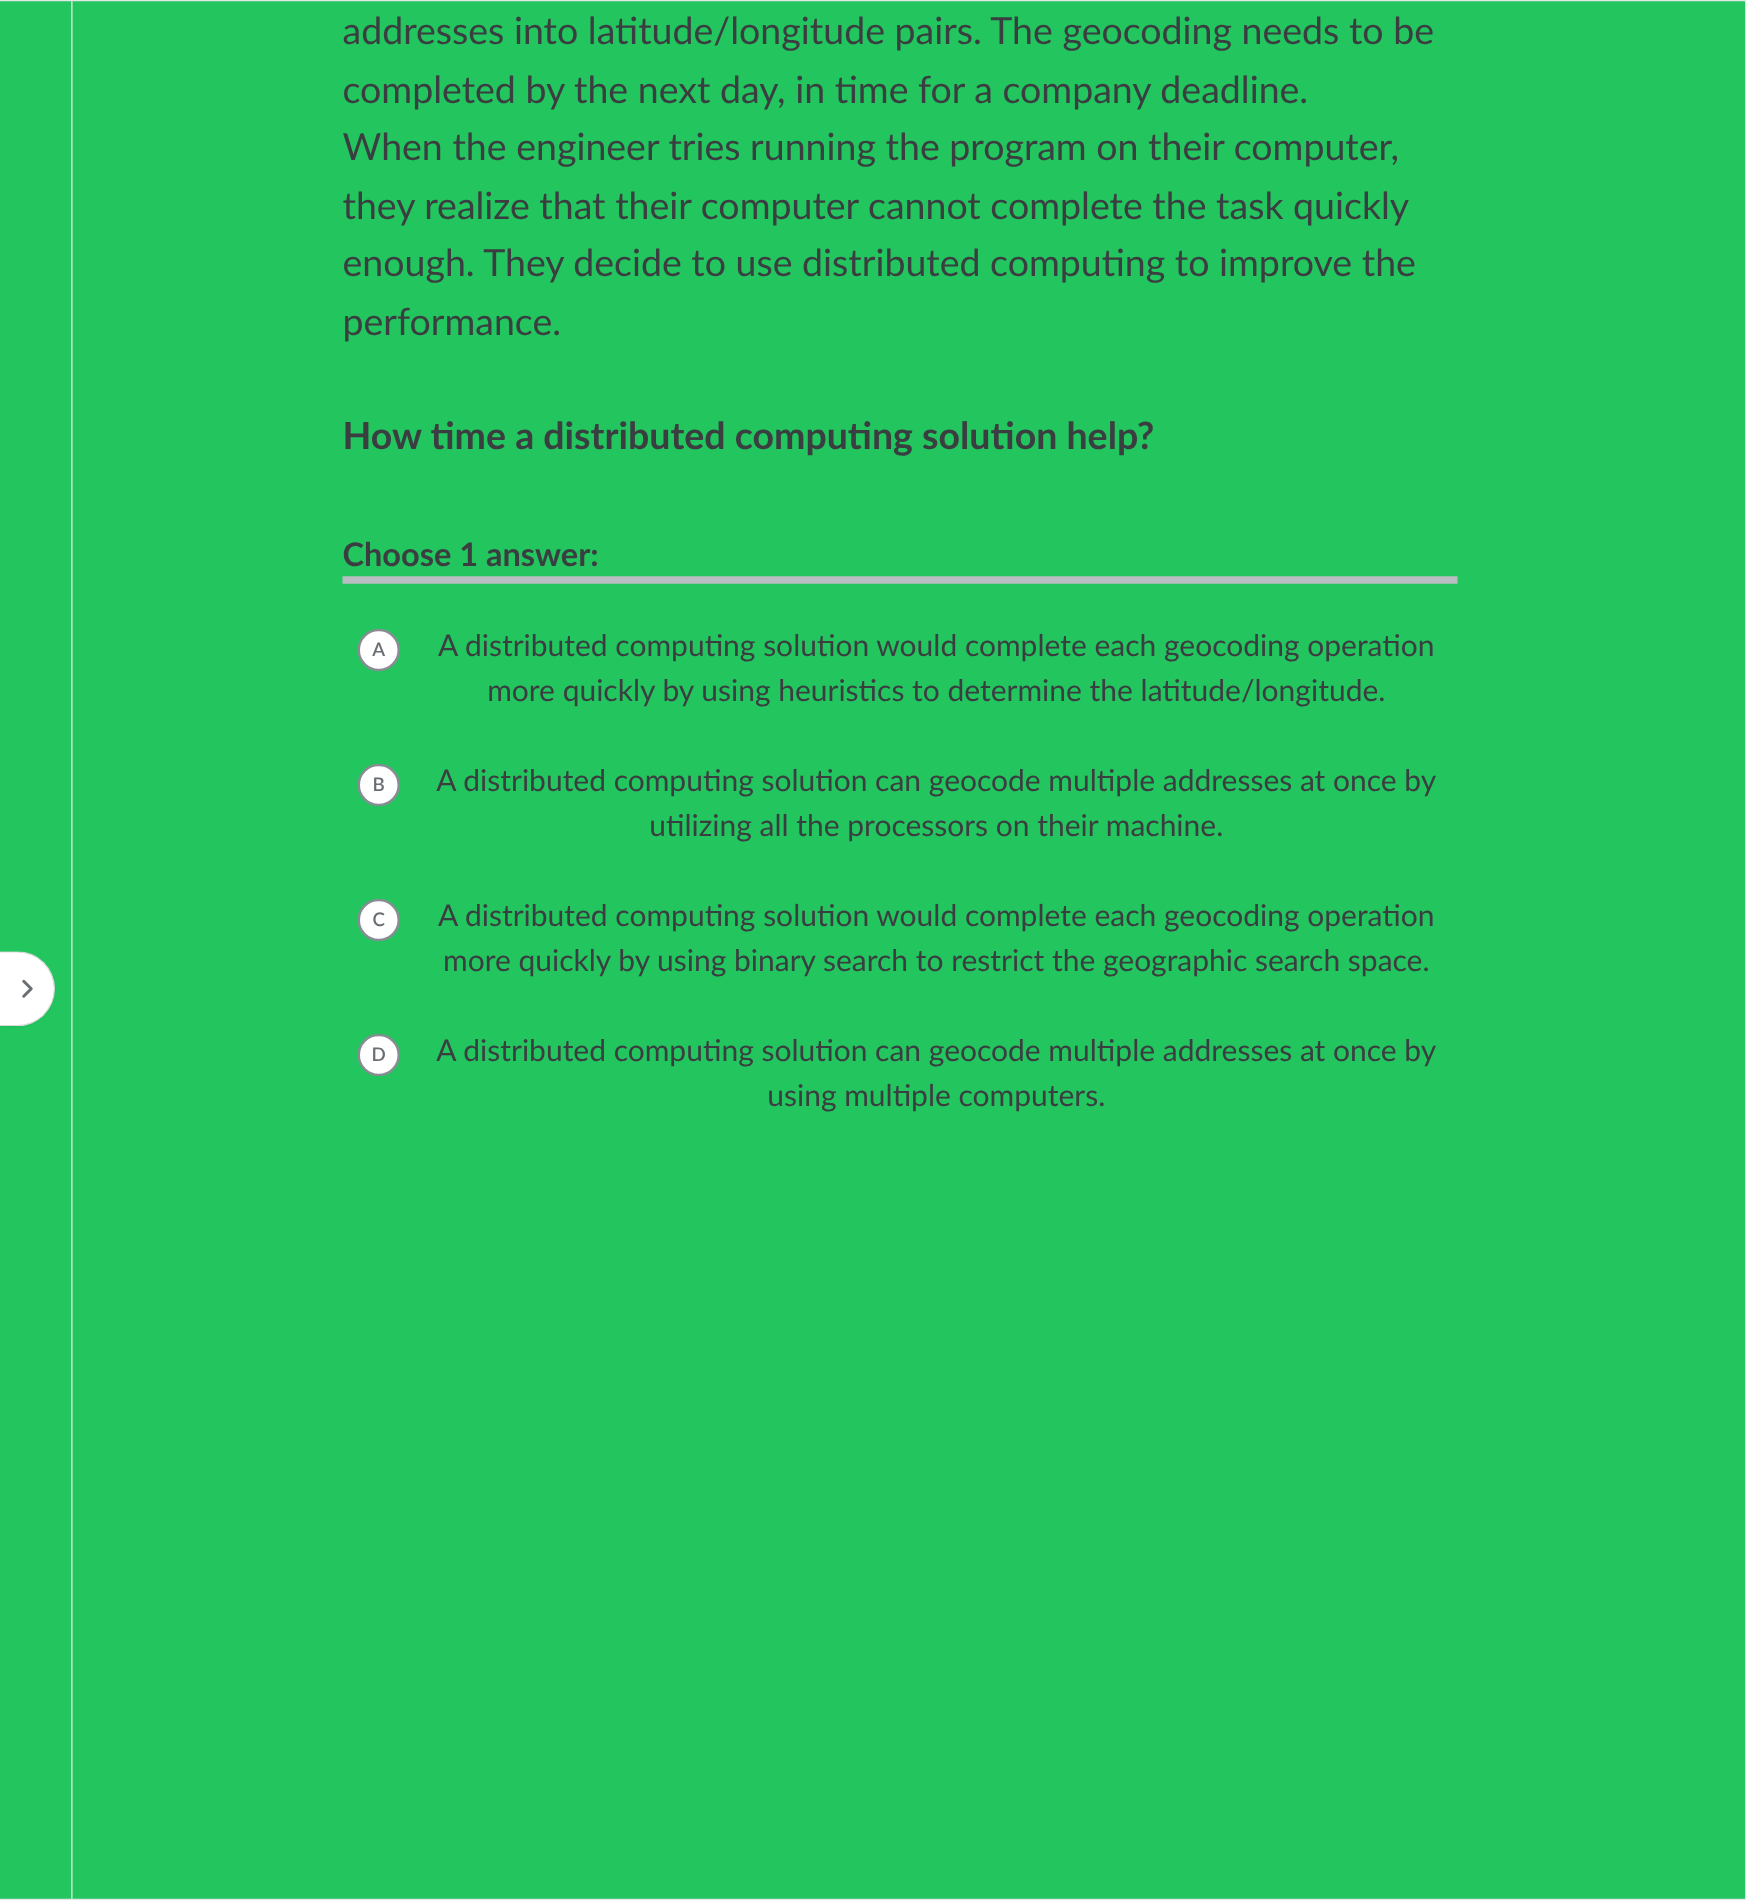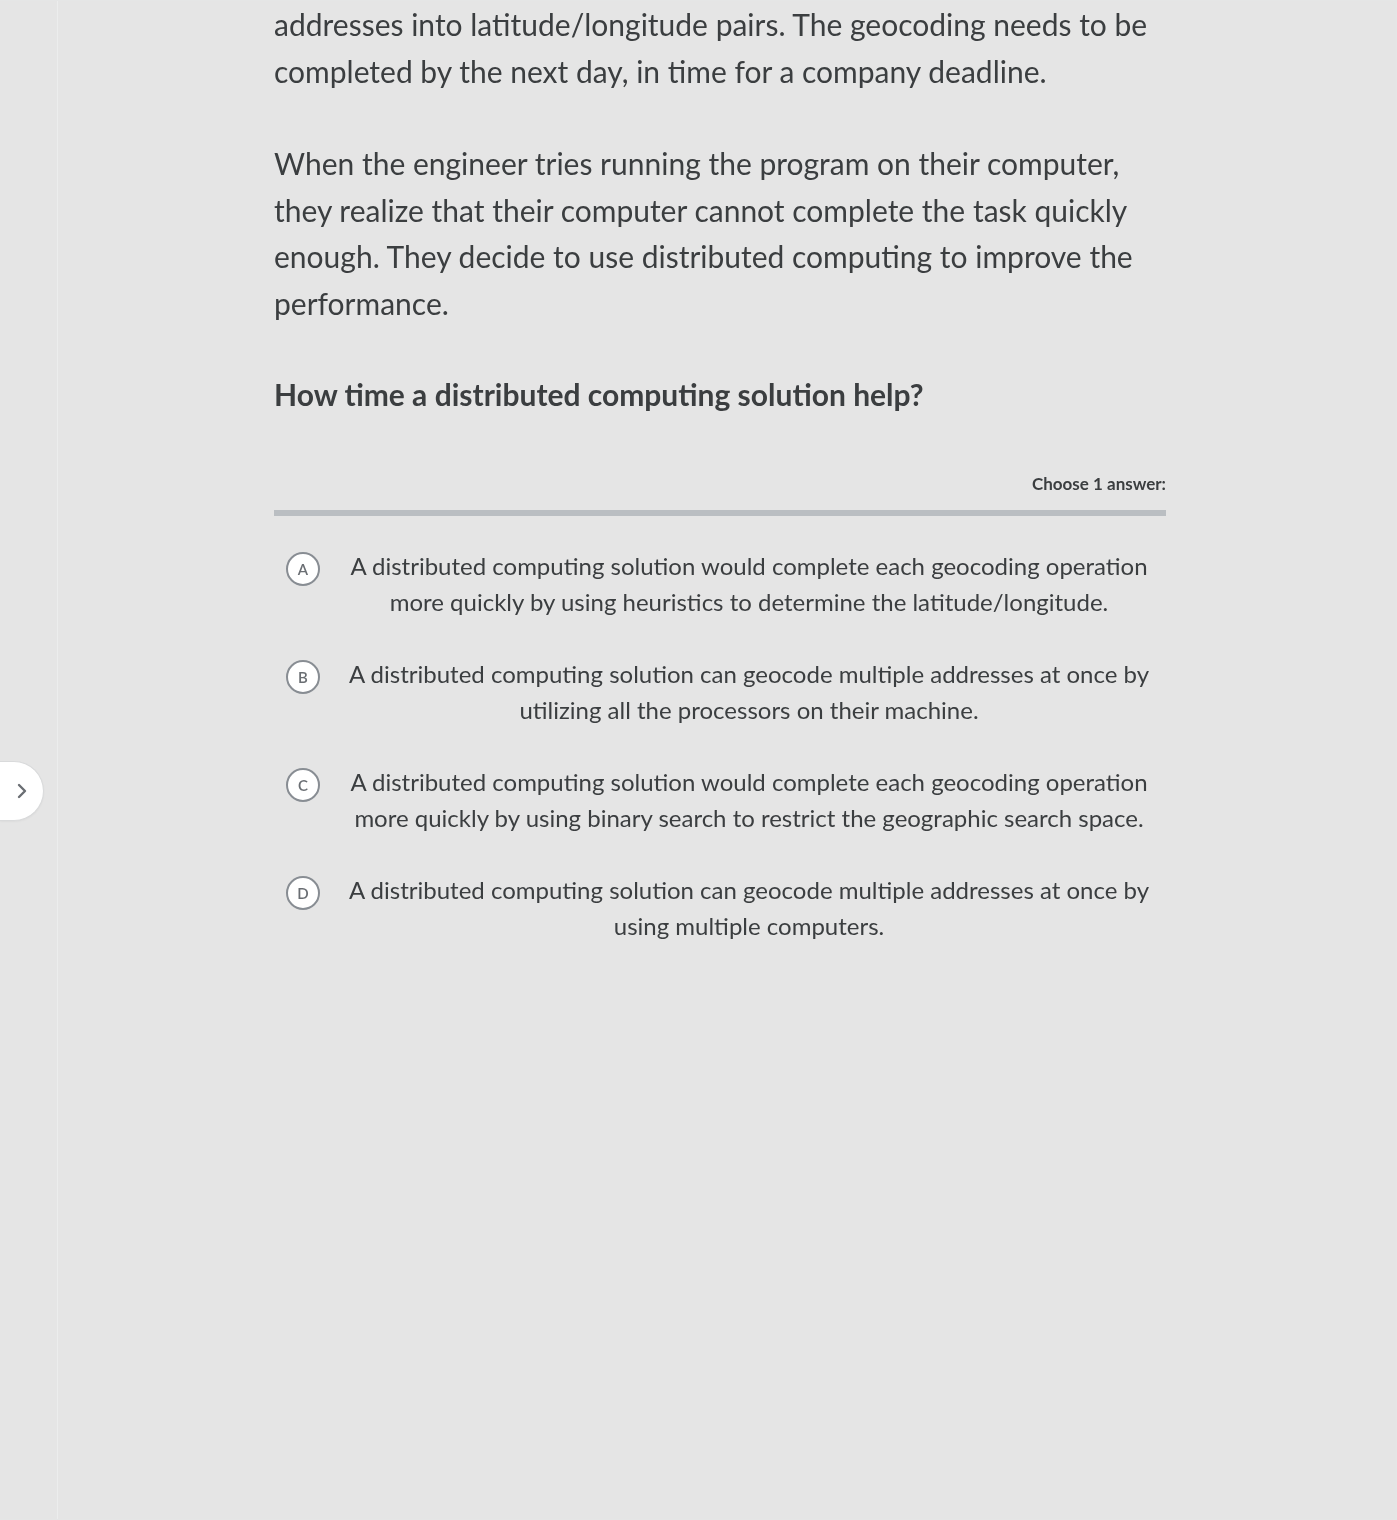--- a/index.html
+++ b/index.html
@@ -9,21 +9,21 @@
     background: #ffffff;
     color: #3b3e40;
   }
   .page {
     position: relative;
     width: 1397px;
     min-height: 1520px;
     border-top: 1px solid #e5e6e6;
     border-bottom: 1px solid #e5e6e6;
     border-right: 1px solid #e5e6e6;
-    background: #e5e5e5;
+    background: #22c55e;
   }
   .left-rail {
     position: absolute;
     left: 0;
     top: 0;
     bottom: 0;
     width: 58px;
     border-right: 1px solid #eceded;
   }
   .expand-btn {
@@ -48,35 +48,34 @@
     margin-left: 58px;
     padding: 0 230px 60px 216px;
   }
   .para {
     font-size: 30px;
     line-height: 1.55;
     color: #3b3e40;
     font-weight: 400;
     margin-top: 0;
   }
-  .para + .para { margin-top: 46px; }
+  .para + .para { }
   .question {
     font-size: 30px;
     line-height: 1.5;
     color: #3b3e40;
     font-weight: 700;
     margin-top: 46px;
   }
   .choose-label {
-    font-size: 17px;
+    font-size: 26px;
     font-weight: 700;
     color: #3b3e40;
     margin-top: 56px;
-    margin-bottom: 16px;
-    text-align: right;
+    margin-bottom: 2px;
   }
   .answers-rule {
     height: 6px;
     width: 100%;
     background: #babec2;
     border: none;
     margin-bottom: 14px;
   }
   .answers { display: flex; flex-direction: column; }
   .answer {

